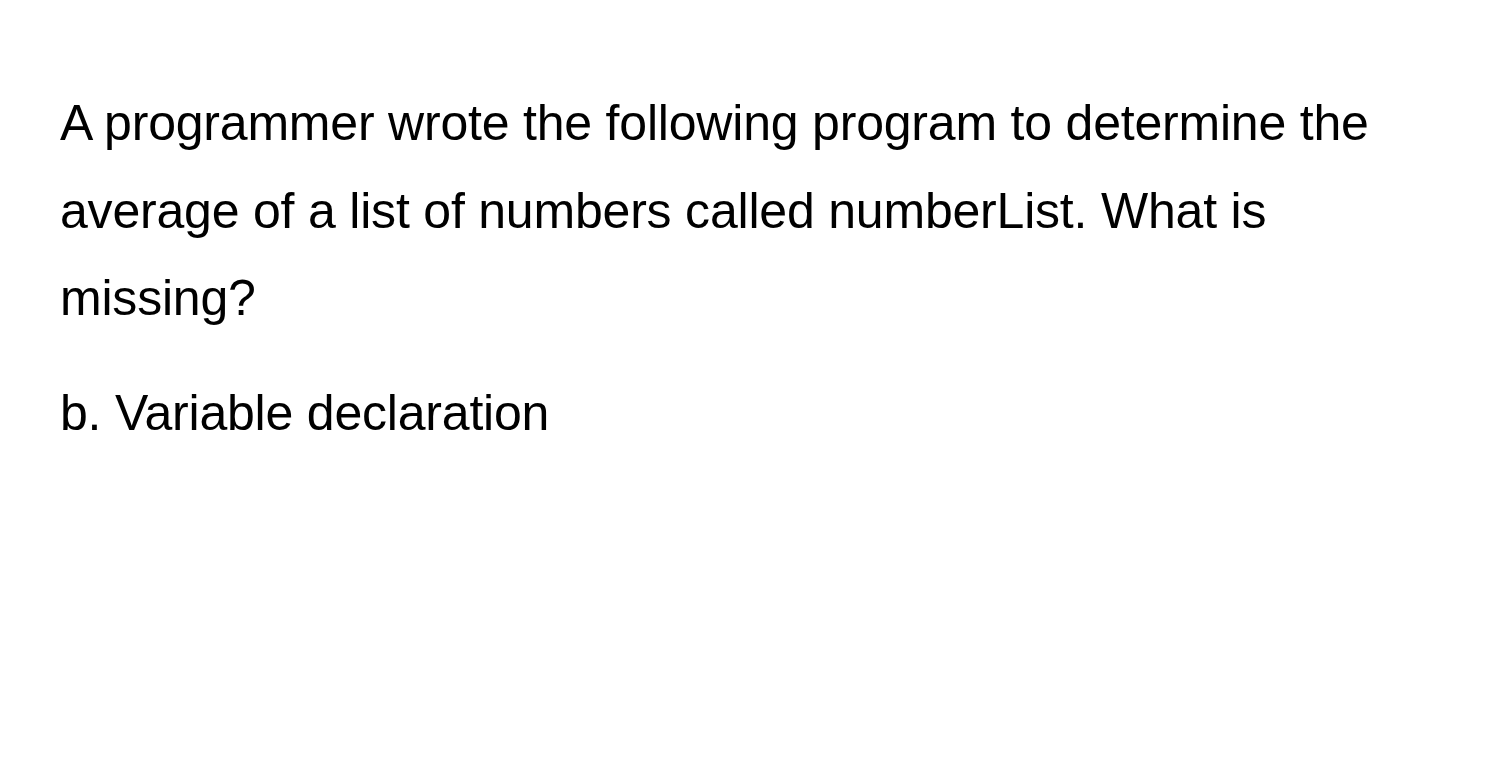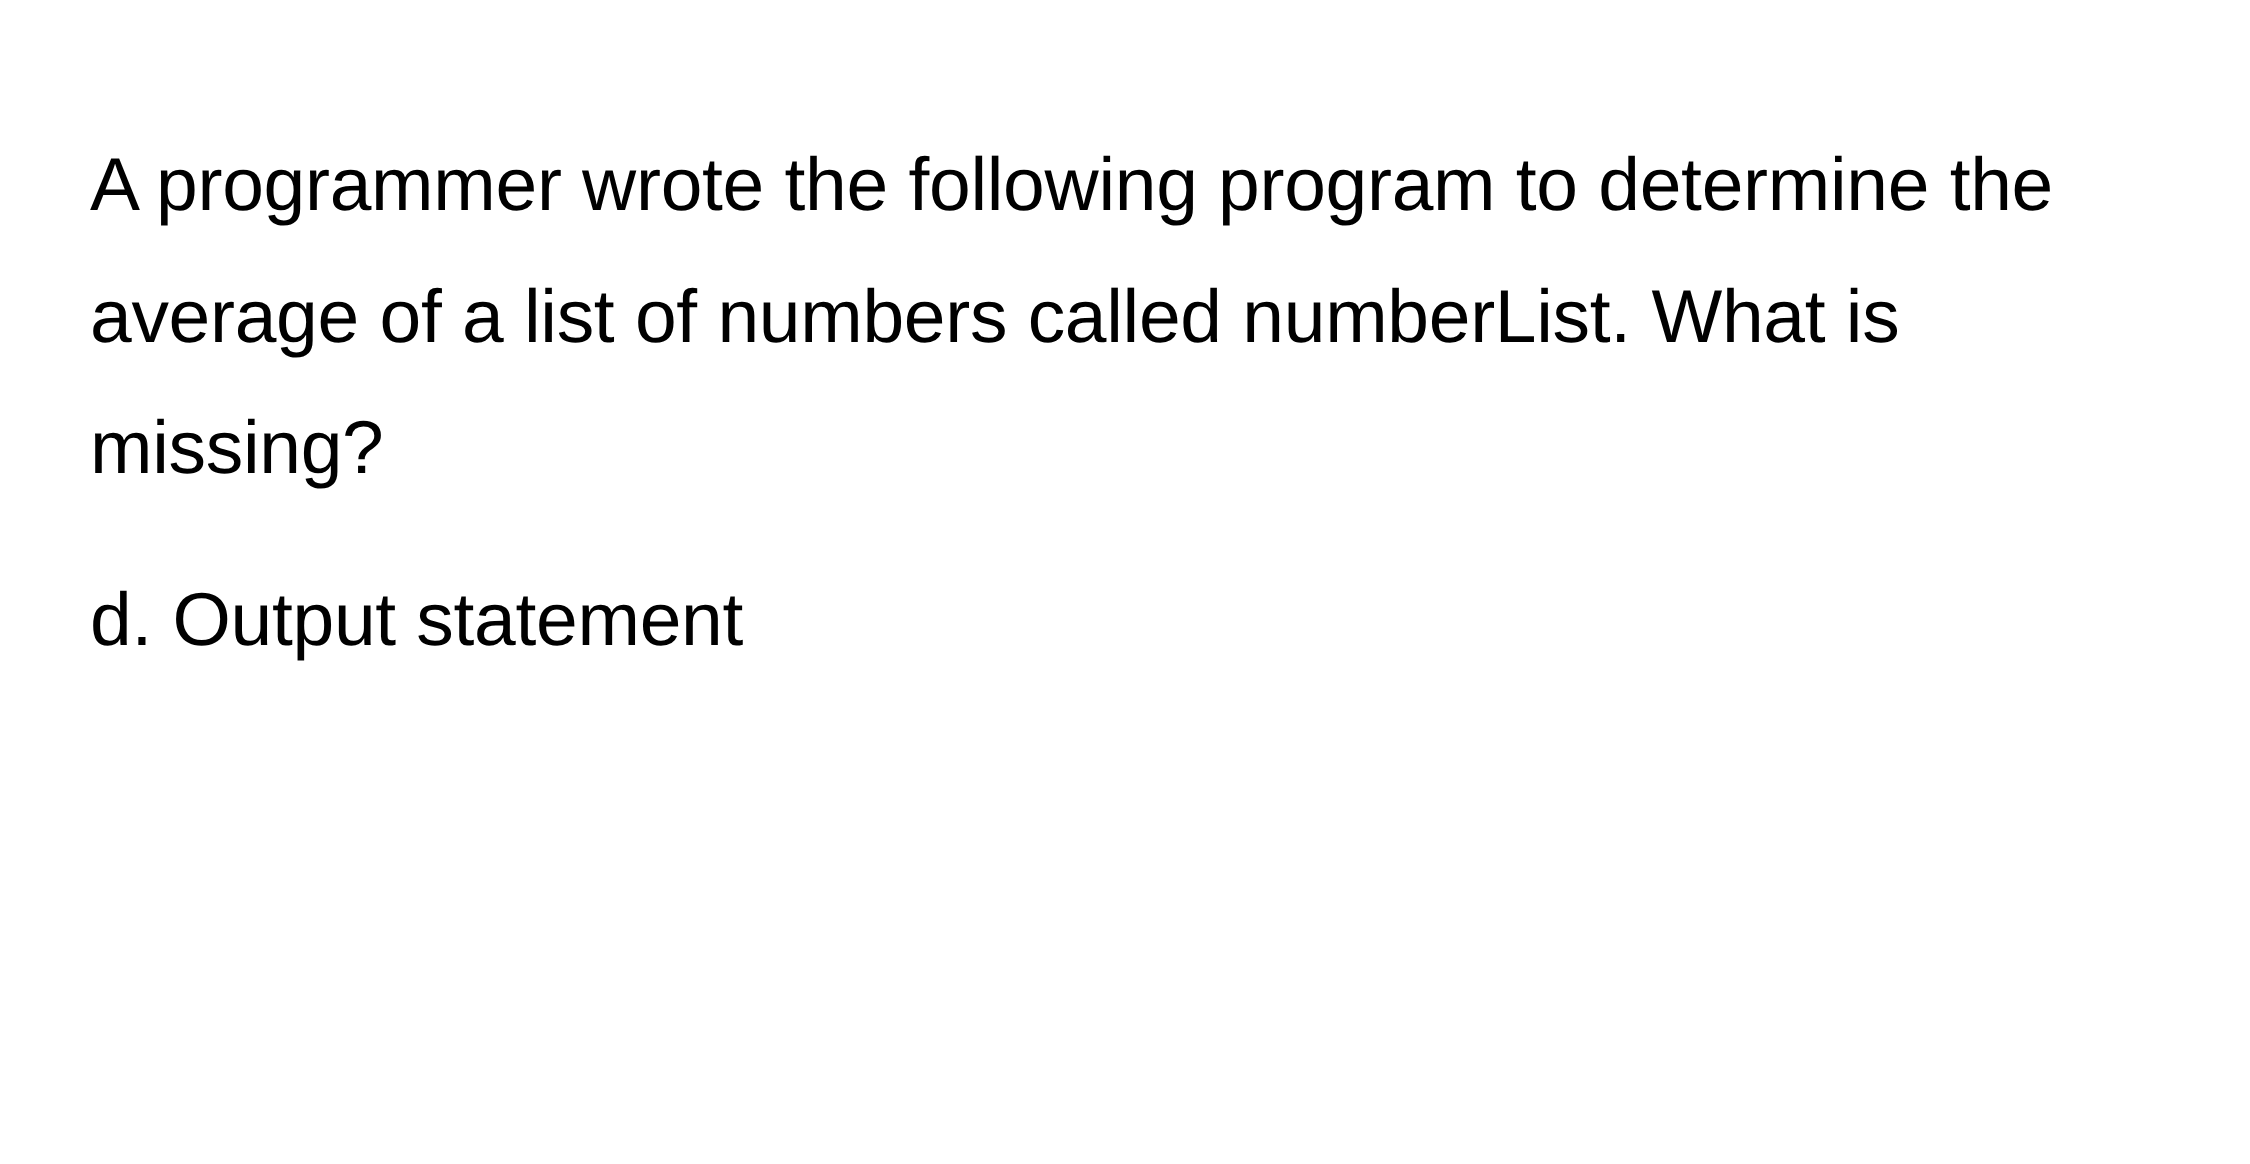--- a/index.html
+++ b/index.html
@@ -32,14 +32,14 @@
     .option {
       display: block;
     }
   </style>
 </head>
 <body>
 
 <div class="question-text">A programmer wrote the following program to determine the average of a list of numbers called numberList. What is missing?</div>
 
 <div class="options">
-  <span class="option">d. Output statement</span>
+  <span class="option">b. Variable declaration</span>
 </div>
 
 </body></html>

